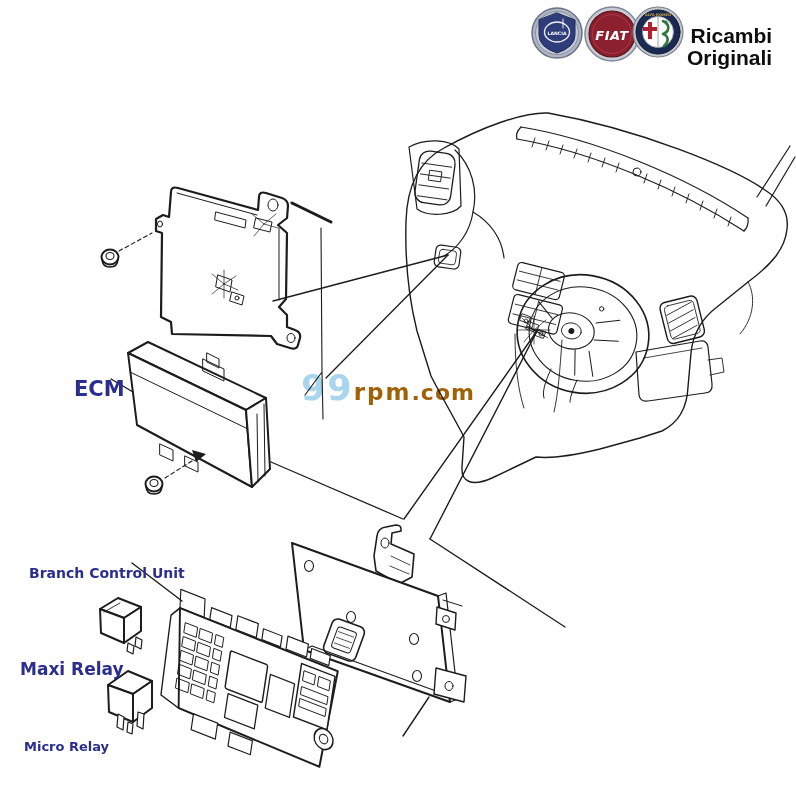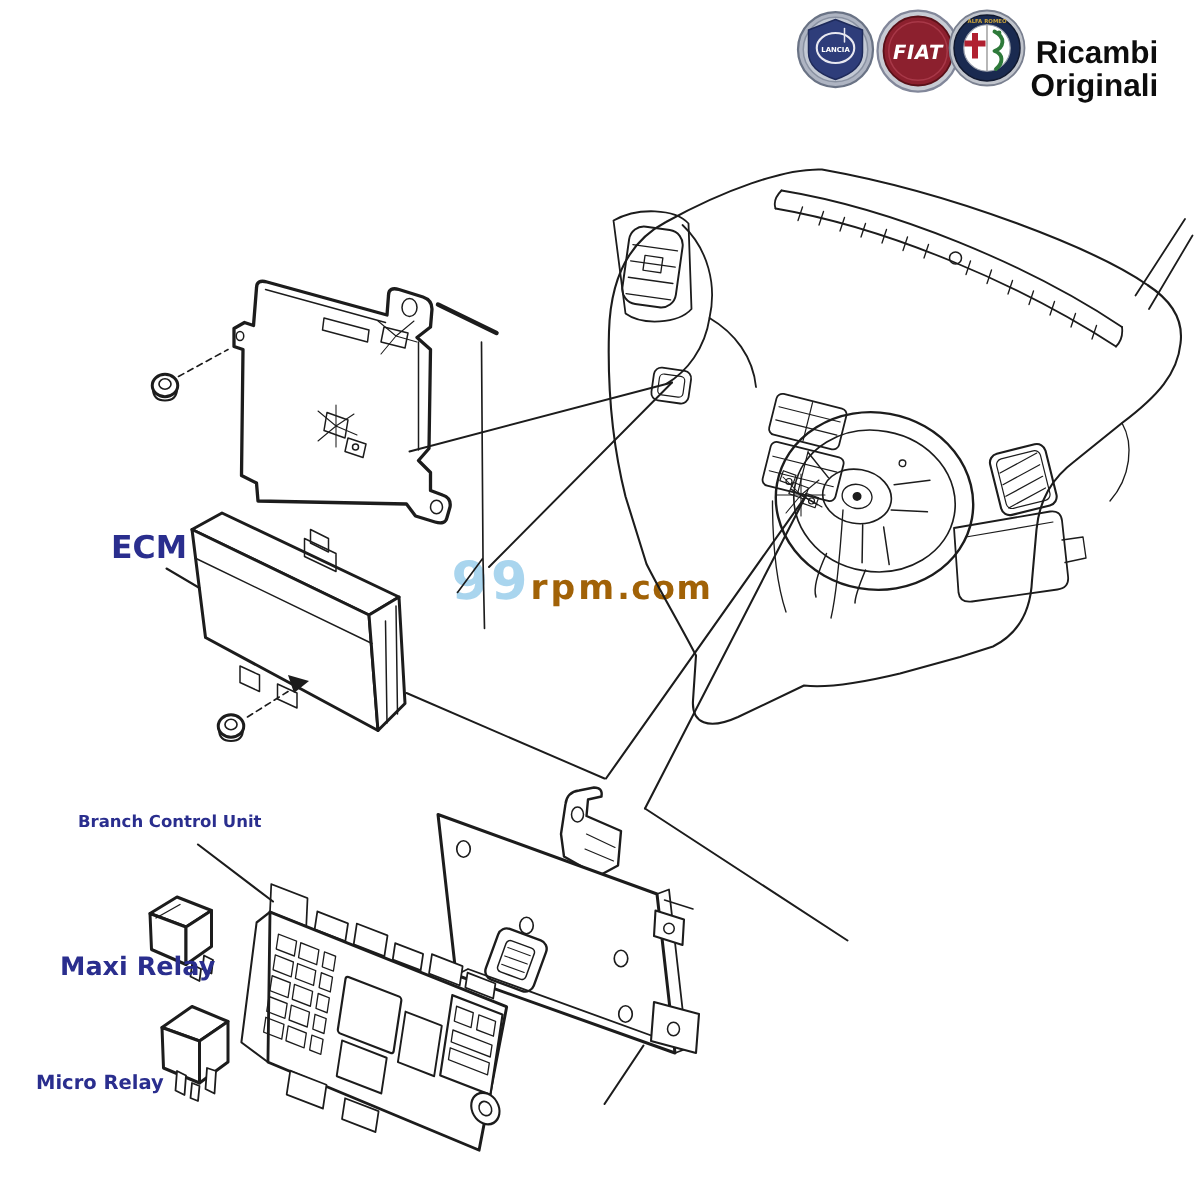--- a/index.html
+++ b/index.html
@@ -12,25 +12,25 @@
   .watermark{
     position:absolute;left:301px;top:368px;z-index:1;
     font-weight:bold;letter-spacing:2px;white-space:nowrap;user-select:none;
   }
   .watermark .wm-num{font-size:35px;color:#a9d5ee;text-align:center;}
   .watermark .wm-mid{font-size:23px;color:#a16207;}
   .watermark .wm-tld{font-size:22px;color:#a16207;letter-spacing:1px;}
   svg.art{position:absolute;left:0;top:0;z-index:2;}
   
   .part-label{
-    position:absolute;z-index:3;color:#2a2e8e;font-weight:bold;white-space:nowrap;
+    position:absolute;z-index:3;color:#2a2e8e;font-weight:bold;white-space:nowrap;margin-top:24px;
   }
   #lbl-ecm{left:74px;top:353px;font-size:21px;}
-  #lbl-branch{left:52px;top:541px;font-size:11px;}
-  #lbl-maxi{left:40px;top:635px;font-size:17px;}
+  #lbl-branch{left:29px;top:541px;font-size:14px;}
+  #lbl-maxi{left:20px;top:635px;font-size:17px;}
   #lbl-micro{left:24px;top:715px;font-size:13px;}
   #lbl-body{left:356px;top:734px;font-size:16.5px;}
   
   .brand-text{
     position:absolute;left:687px;top:25px;z-index:3;color:#0d0d0d;
     font-family:"Liberation Sans","DejaVu Sans",sans-serif;
     font-weight:bold;font-size:21px;line-height:22px;letter-spacing:0px;text-align:right;
   }
 </style>
 </head>

